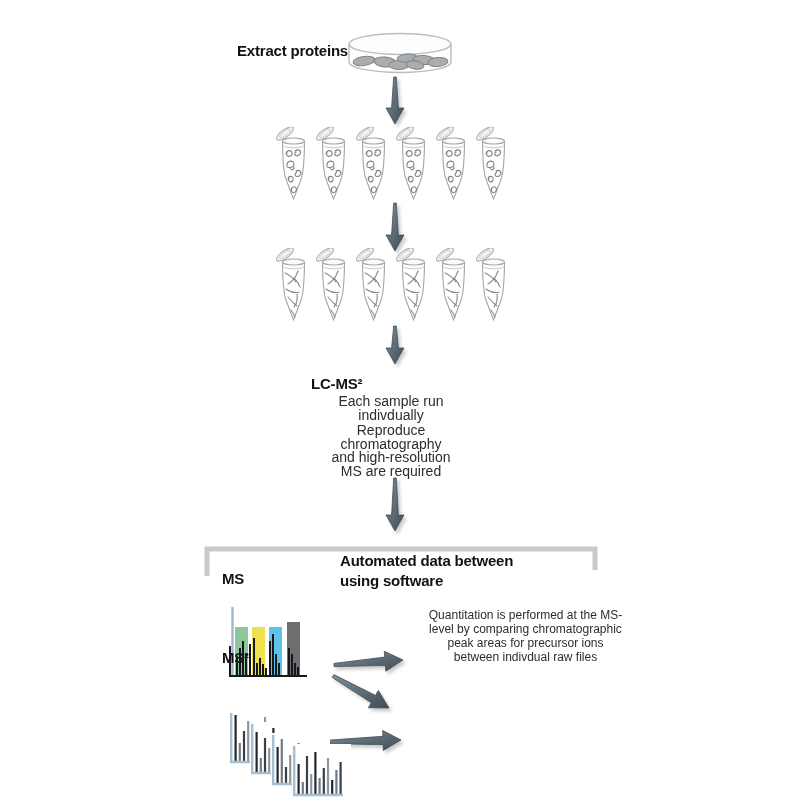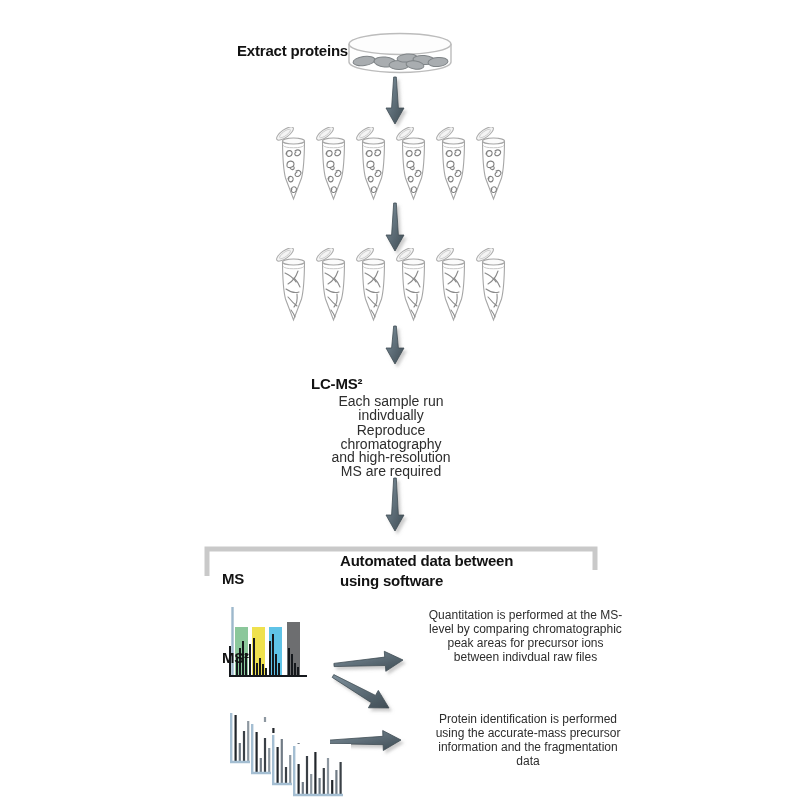--- a/index.html
+++ b/index.html
@@ -201,15 +201,14 @@
 and high-resolution
 MS are required</div>
 
   <div class="abs bold" style="left:340px;top:551px;line-height:20px;">Automated data between
 using software</div>
 
   <div class="abs bold" style="left:222px;top:569px;">MS</div>
   <div class="abs bold" style="left:222px;top:648px;">MS²</div>
 
   <div class="abs para" style="left:428px;top:608px;width:195px;">Quantitation is performed at the MS-level by comparing chromatographic peak areas for precursor ions between indivdual raw files</div>
-  <div class="abs para" style="left:428px;top:712px;width:200px;">Protein identification is performed using the accurate-mass precursor information and the fragmentation data</div>
 
 </div>
 
 </body></html>

